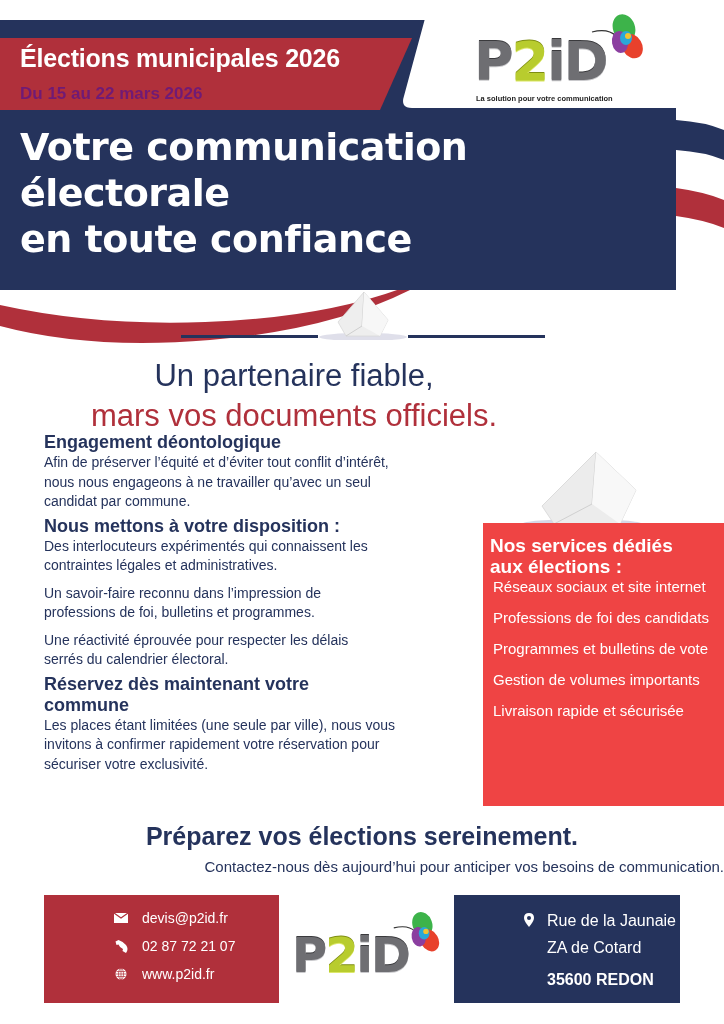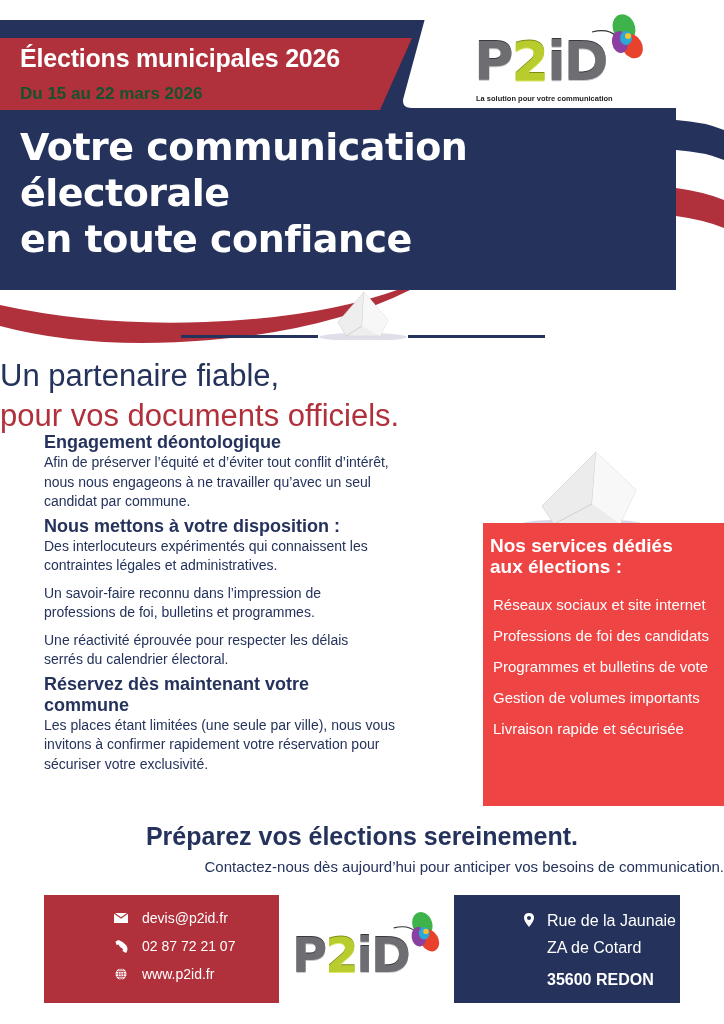--- a/index.html
+++ b/index.html
@@ -7,52 +7,52 @@
     body { position: relative; font-family: "Liberation Sans", "DejaVu Sans", sans-serif; color: #25335c; }
 
     
     .swoosh-svg { position: absolute; left: 0; top: 0; width: 724px; height: 360px; }
     .header-navy { position: absolute; left: 0; top: 20px; width: 676px; height: 270px; background: #25335c; }
     .logo-cutout { position: absolute; left: 428px; top: 0; width: 296px; height: 108px; background: #ffffff;
                    border-bottom-left-radius: 14px; }
     .logo-cutout-slant { position: absolute; left: 400px; top: 0; width: 60px; height: 108px; }
     .red-banner { position: absolute; left: 0; top: 38px; width: 412px; height: 72px; }
     .banner-title { position: absolute; left: 20px; top: 44px; font-size: 25px; font-weight: 700; color: #ffffff; letter-spacing: -0.2px; white-space: nowrap; }
-    .banner-dates { position: absolute; left: 20px; top: 84px; font-size: 17px; font-weight: 700; color: #14532d; white-space: nowrap; }
+    .banner-dates { position: absolute; left: 20px; top: 84px; font-size: 17px; font-weight: 700; color: #701a75; white-space: nowrap; }
 
     .main-title { position: absolute; left: 20px; top: 124px; width: 640px; font-family: "DejaVu Sans", sans-serif; font-weight: 700; font-size: 38px; line-height: 46px; color: #ffffff; letter-spacing: -0.5px; }
     .main-title span { display: block; }
 
     
     .logo { position: absolute; }
     .logo .letters { position: absolute; left: 0; top: 0; font-family: "DejaVu Sans", sans-serif; font-weight: 700; font-style: normal; letter-spacing: -2px; }
     .logo .p, .logo .i, .logo .d { color: #6e6e72; text-shadow: 0 1px 0 #c9c9cc, 0 -1px 0 #3a3a3d; }
     .logo .two { color: #b8cc2e; text-shadow: 0 1px 0 #dde86c, 0 -1px 0 #7e8d14; }
     .logo-tagline { position: absolute; font-size: 7.5px; color: #222; white-space: nowrap; font-weight: 700; }
 
     
     .ballot-line-left { position: absolute; left: 181px; top: 335px; width: 137px; height: 3px; background: #25335c; }
     .ballot-line-right { position: absolute; left: 408px; top: 335px; width: 137px; height: 3px; background: #25335c; }
 
     
-    .headline { position: absolute; left: 0; top: 356px; width: 588px; font-size: 31px; font-weight: 400; line-height: 40px; }
+    .headline { position: absolute; left: 0; top: 356px; width: 588px; text-align: center; font-size: 31px; font-weight: 400; line-height: 40px; }
     .headline .l1 { color: #25335c; display: block; }
     .headline .l2 { color: #b0303b; display: block; }
 
     
     .left-col { position: absolute; left: 44px; top: 432px; width: 370px; }
     .sec-title { font-size: 18px; font-weight: 700; color: #25335c; line-height: 21px; }
     .sec-text { font-size: 14px; color: #25335c; line-height: 19.5px; }
     .gap-s { height: 4px; }
     .gap-m { height: 8px; }
 
     
     .services-box { position: absolute; left: 455px; top: 523px; width: 317px; height: 283px; background: #ef4444; margin-left: 28px; }
     .services-title { position: absolute; left: 7px; top: 12px; font-size: 19px; font-weight: 700; color: #ffffff; line-height: 21px; }
-    .services-list { position: absolute; left: 10px; top: 72px; list-style: none; }
+    .services-list { position: absolute; left: 10px; top: 54px; list-style: none; }
     .services-list li { font-size: 15px; color: #ffffff; height: 31px; line-height: 20px; white-space: nowrap; }
 
     
     .footer-title { position: absolute; left: 0; top: 822px; width: 724px; text-align: center; font-size: 25px; font-weight: 700; color: #25335c; }
     .footer-sub { position: absolute; left: 0; top: 858px; width: 724px; text-align: right; font-size: 15px; color: #25335c; }
 
     .contact-red { position: absolute; left: 44px; top: 895px; width: 235px; height: 108px; background: #b0303b; }
     .contact-navy { position: absolute; left: 454px; top: 895px; width: 226px; height: 108px; background: #25335c; }
     .c-row { position: absolute; display: flex; align-items: center; color: #ffffff; font-size: 14px; white-space: nowrap; padding-left: 44px; }
     .c-icon { width: 14px; height: 14px; display: inline-flex; align-items: center; justify-content: center; margin-right: 14px; }
@@ -109,21 +109,21 @@
 <div class="ballot-line-right"></div>
 <svg style="position:absolute; left:318px; top:290px;" width="90" height="50" viewBox="0 0 90 50">
   <ellipse cx="45" cy="47" rx="44" ry="4" fill="#c9c9dc" opacity="0.6"></ellipse>
   <path d="M46 2 L70 30 L62 46 L28 46 L20 32 Z" fill="#eeeeee" stroke="#d8d8d8" stroke-width="0.8"></path>
   <path d="M46 2 L44 36 L28 46" fill="none" stroke="#cfcfcf" stroke-width="1"></path>
   <path d="M46 2 L70 30 L62 46 L44 36 Z" fill="#f7f7f7"></path>
 </svg>
 
 <div class="headline">
   <span class="l1">Un partenaire fiable,</span>
-  <span class="l2">pour vos documents officiels.</span>
+  <span class="l2">mars vos documents officiels.</span>
 </div>
 
 <div class="left-col">
   <div class="sec-title">Engagement déontologique</div>
   <div class="sec-text" style="width:345px;">Afin de préserver l’équité et d’éviter tout conflit d’intérêt, nous nous engageons à ne travailler qu’avec un seul candidat par commune.</div>
   <div class="gap-s"></div>
   <div class="sec-title">Nous mettons à votre disposition :</div>
   <div class="sec-text" style="width:352px;">Des interlocuteurs expérimentés qui connaissent les contraintes légales et administratives.</div>
   <div class="gap-m"></div>
   <div class="sec-text" style="width:330px;">Un savoir-faire reconnu dans l’impression de professions de foi, bulletins et programmes.</div>

